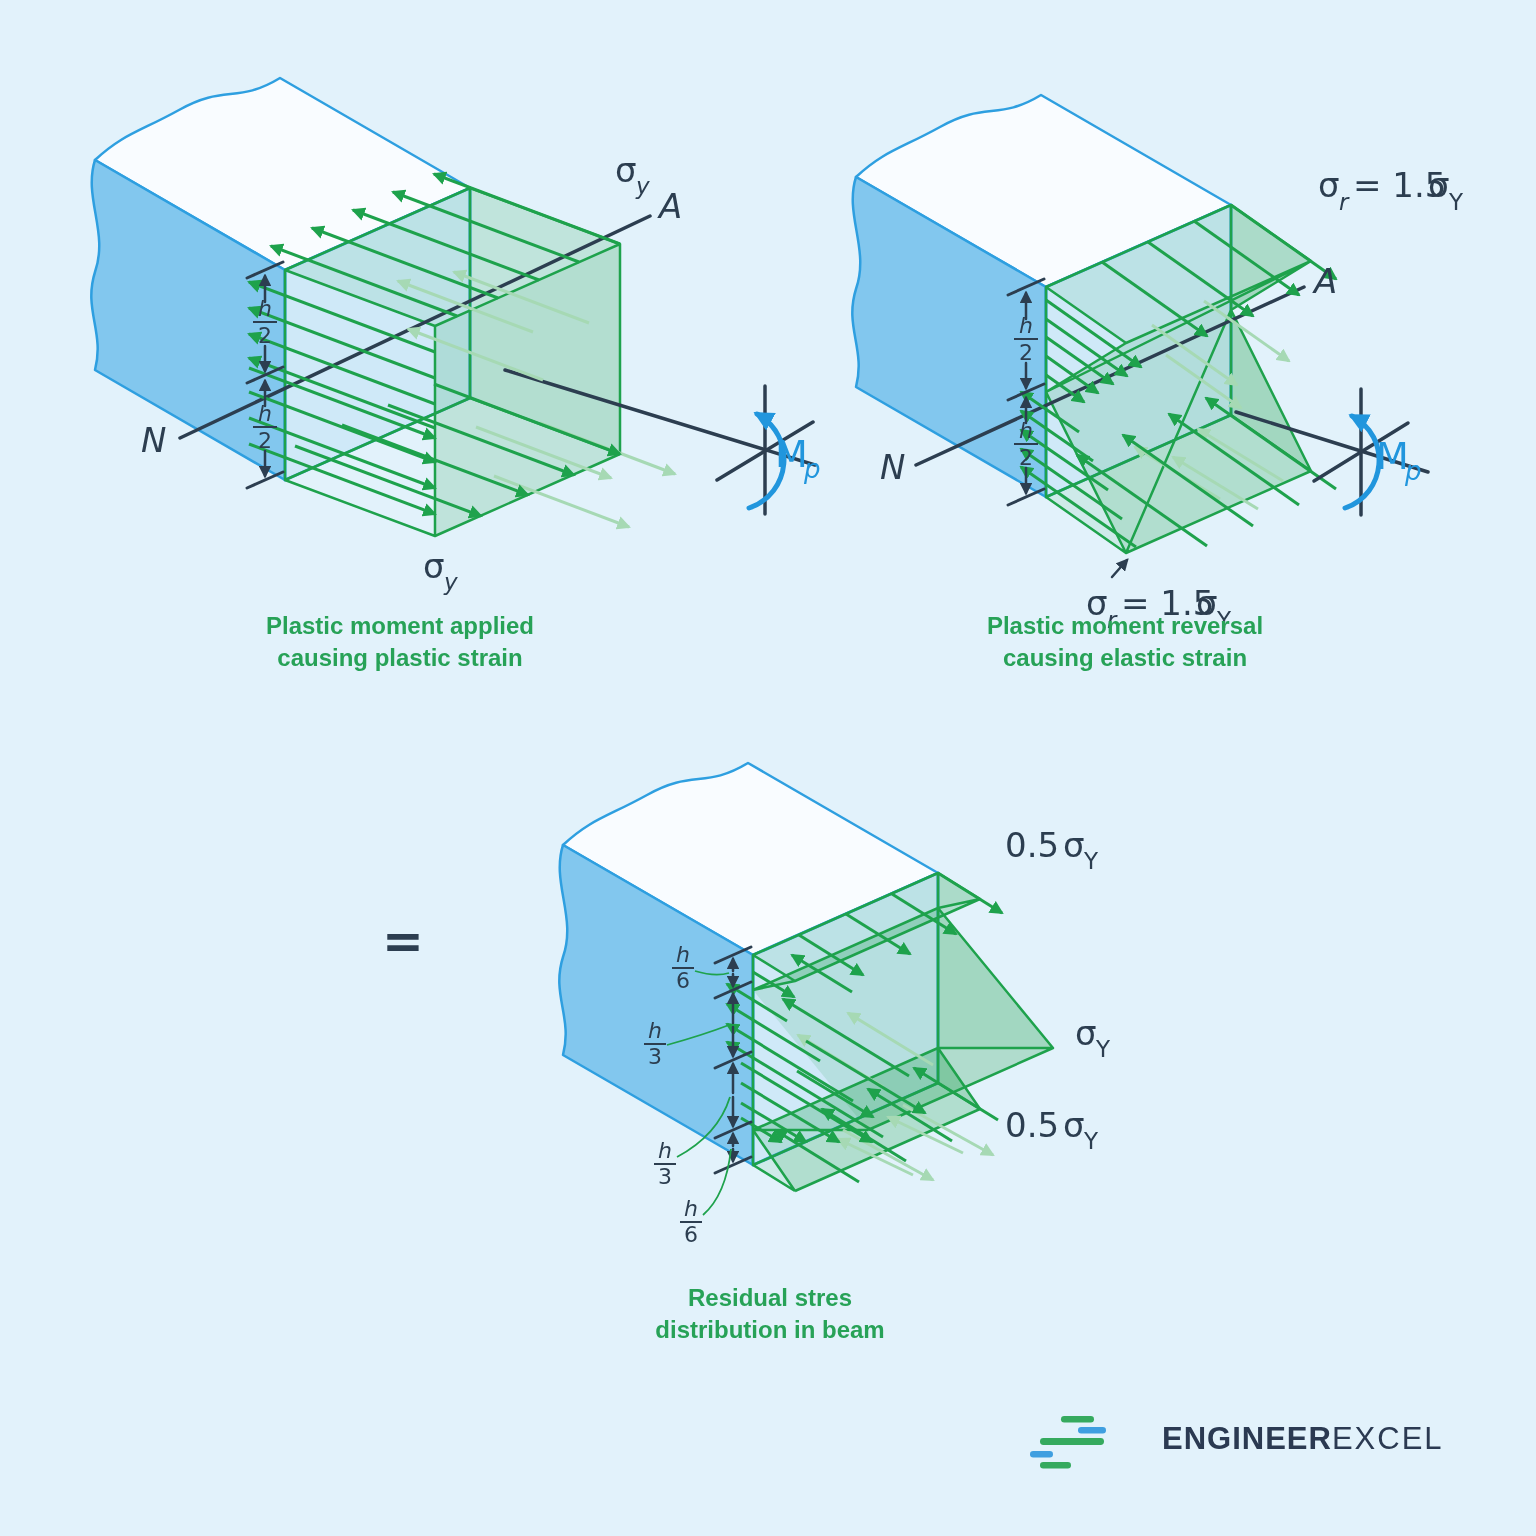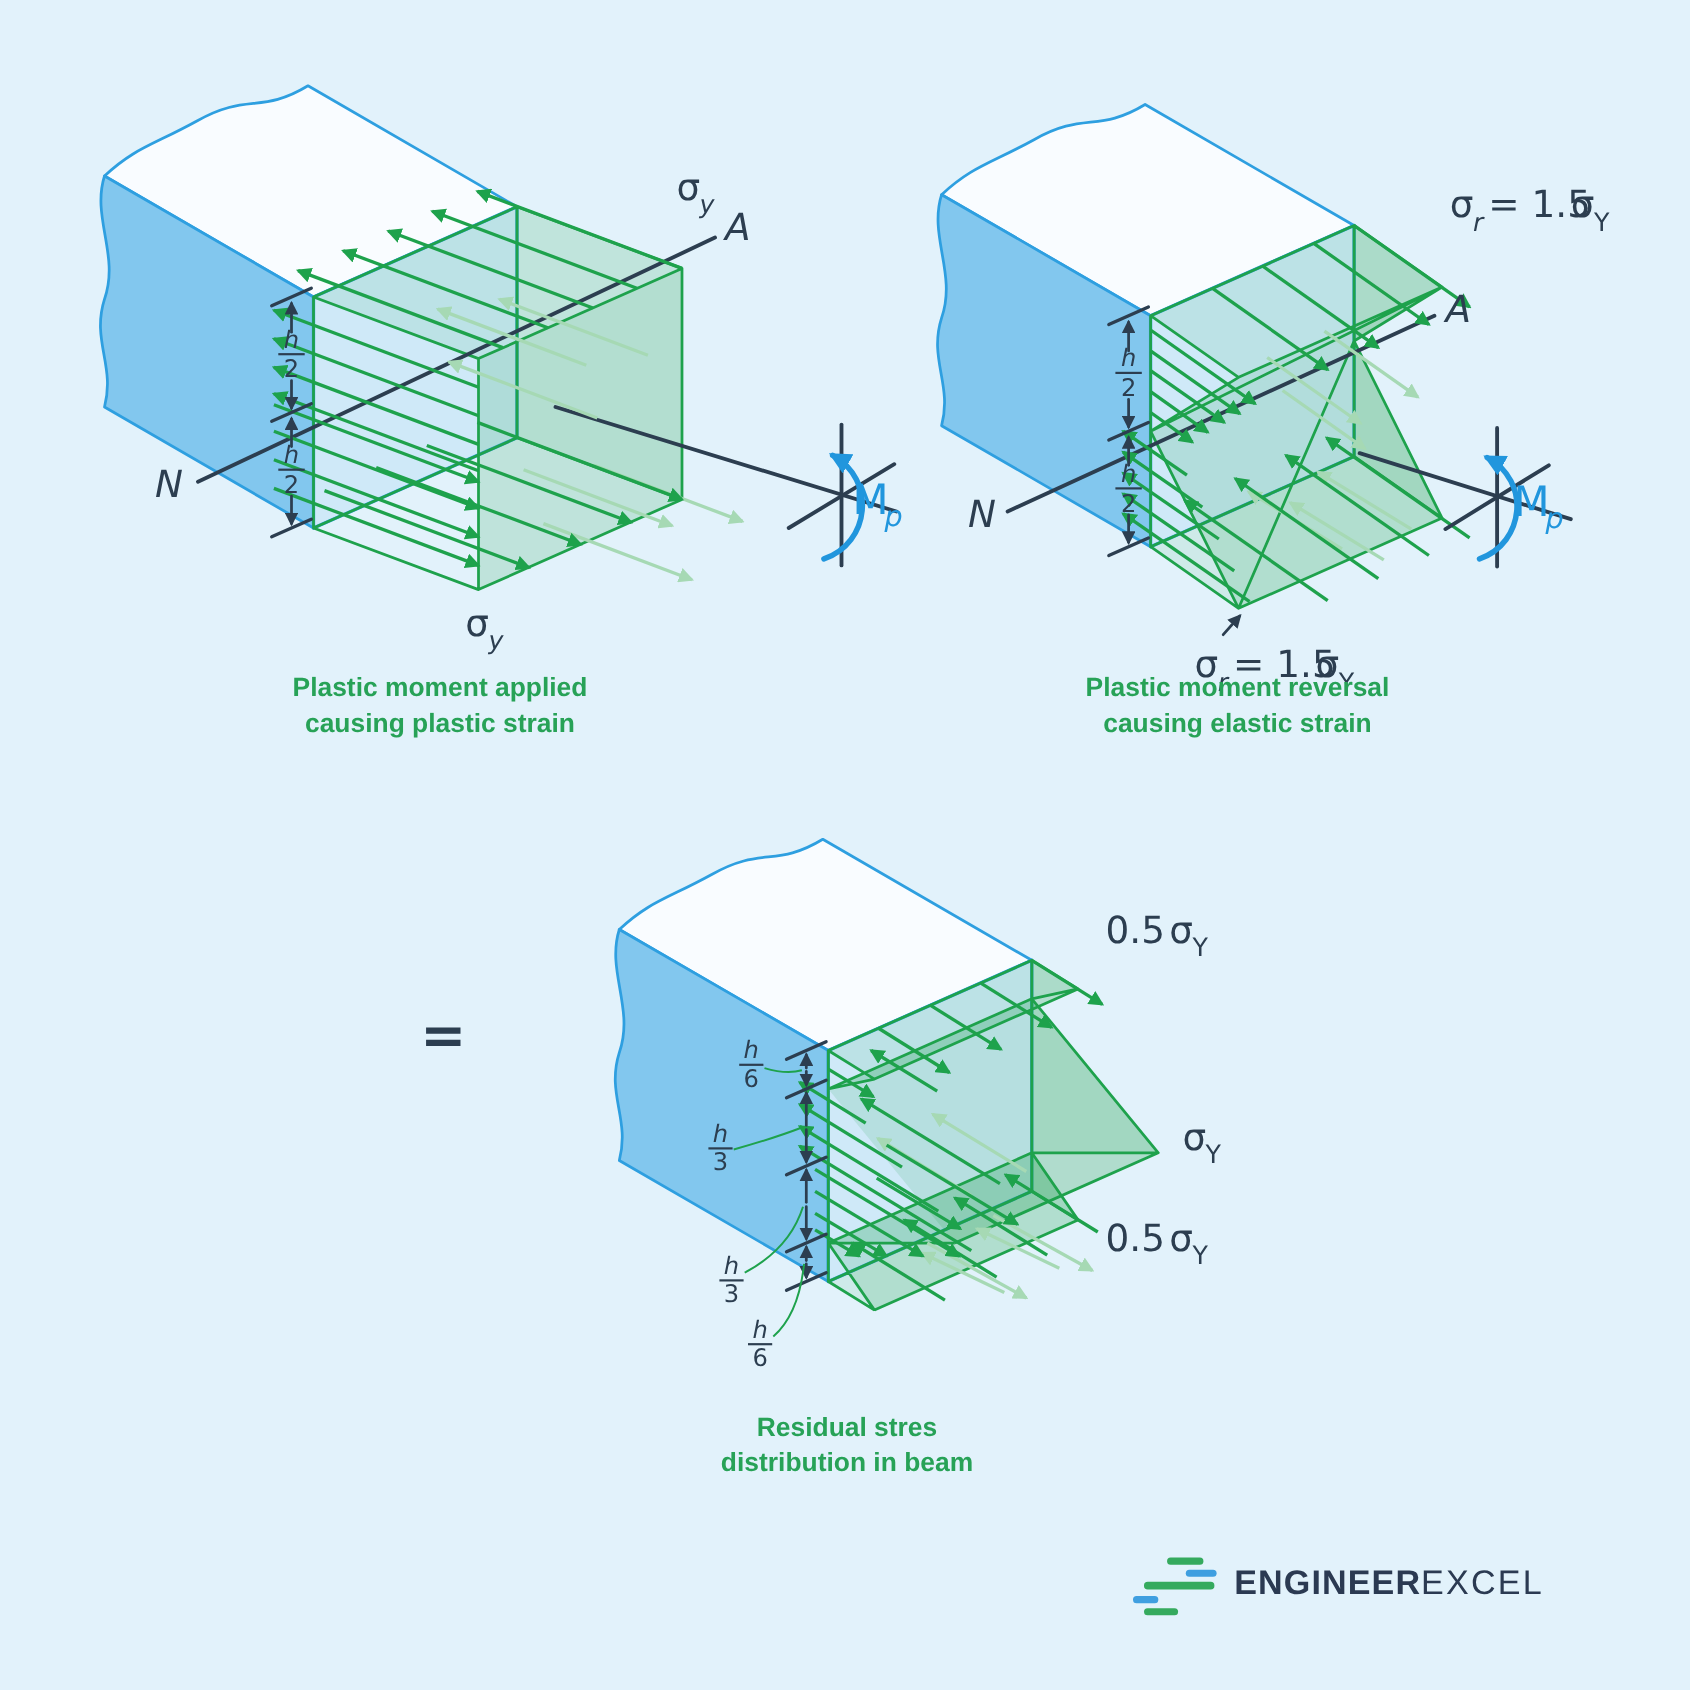--- a/index.html
+++ b/index.html
@@ -30,21 +30,21 @@
   .it{font-style:italic;}
   .mom{fill:var(--blue);font-size:38px;}
   .mom-sub{fill:var(--blue);font-size:26px;font-style:italic;}
   .frac{fill:var(--navy);font-size:22px;text-anchor:middle;}
   .frac-bar{stroke:var(--navy);stroke-width:2;}
   .moment-arc{stroke:var(--blue);stroke-width:5;fill:none;stroke-linecap:round;}
   .caption{position:absolute;color:var(--cap);font-size:24px;font-weight:600;
     text-align:center;line-height:1.32;font-family:"Liberation Sans",sans-serif;}
   .equals{position:absolute;color:var(--navy);font-size:50px;font-weight:600;}
   .logo{position:absolute;display:flex;align-items:center;gap:14px;}
-  .logo-text{font-family:"Liberation Sans",sans-serif;font-size:31px;color:var(--logo-navy);letter-spacing:1px;}
+  .logo-text{font-family:"Liberation Sans",sans-serif;font-size:31px;color:var(--logo-navy);letter-spacing:1px;margin-left:40px;}
   .logo-text .b{font-weight:bold;}
   .logo-text .l{font-weight:normal;letter-spacing:2px;}
 </style>
 </head>
 <body>
 
 <div id="canvas">
 
   <svg width="0" height="0">
     <defs>

